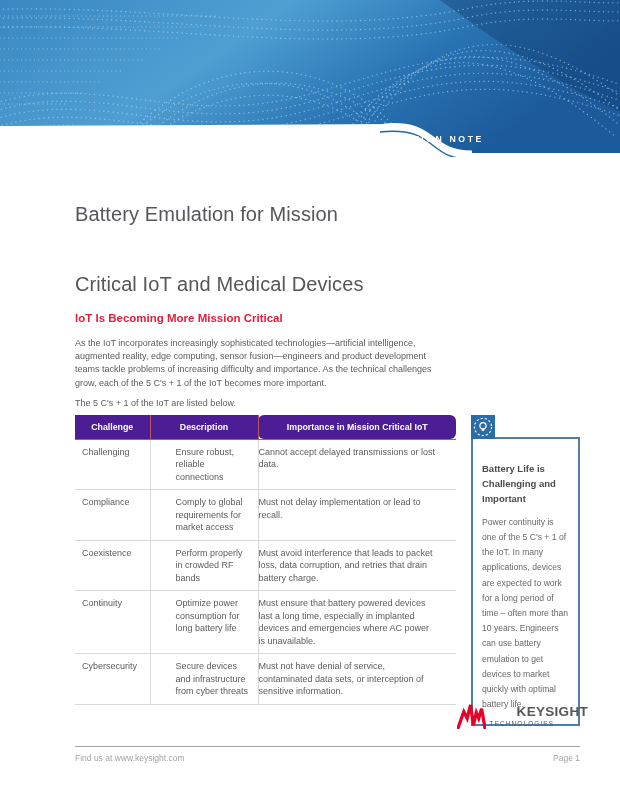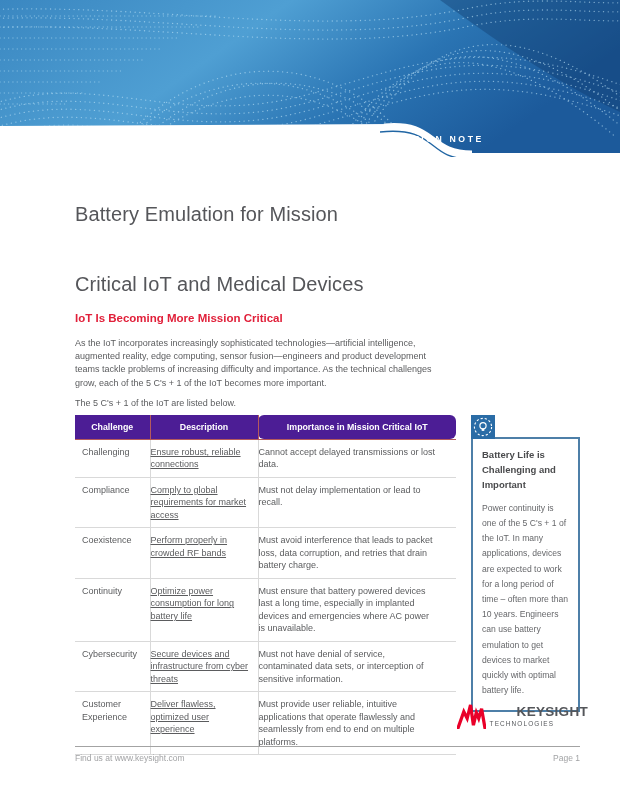--- a/index.html
+++ b/index.html
@@ -41,31 +41,31 @@
     background:#4c1d95; color:#ffffff;
     font-size:8.8px; font-weight:bold; text-align:center;
     padding:7px 3px; border:1px solid #b55a5c; border-top:none;
   }
   thead th:first-child { border-left:none; } thead th:last-child { border-right:none;border-radius:6px; }
   tbody td {
     border:1px solid #d9d9d9;
     font-size:9px; line-height:12.5px; color:#5b5c5e;
     vertical-align:top; padding:6px 8px 6px 7px;
   }
-  tbody td.cdesc { padding-left:0;text-decoration:underline; }
+  tbody td.cdesc { padding-left:25px; }
   tbody td.cimp  { padding-left:0; padding-right:18px; }
   tbody tr td:first-child { border-left:none; } tbody tr td:last-child { border-right:none; }
 
   
   .sidebar {
     position:relative;
     margin-left:15px; margin-top:22px;
     width:109px;
     border:2px solid #4d7fa8;
-    padding:8px 9px 12px 9px;
+    padding:22px 9px 12px 9px;
     background:#ffffff;
   }
   .callout-icon {
     position:absolute; top:-24px; left:-2px;
     width:24px; height:24px; background:#2a6ca6;
     display:flex; align-items:center; justify-content:center;
   }
   .sidebar h4 { font-size:9.5px; font-weight:bold; color:#4a4b4d; line-height:15px; margin-bottom:9px; }
   .sidebar p  { font-size:8.6px; color:#66676a; line-height:15.2px; }
 
@@ -190,25 +190,20 @@
           <tr>
             <td>Continuity</td>
             <td class="cdesc">Optimize power consumption for long battery life</td>
             <td class="cimp">Must ensure that battery powered devices last a long time, especially in implanted devices and emergencies where AC power is unavailable.</td>
           </tr>
           <tr>
             <td>Cybersecurity</td>
             <td class="cdesc">Secure devices and infrastructure from cyber threats</td>
             <td class="cimp">Must not have denial of service, contaminated data sets, or interception of sensitive information.</td>
           </tr>
-          <tr>
-            <td>Customer Experience</td>
-            <td class="cdesc">Deliver flawless, optimized user experience</td>
-            <td class="cimp">Must provide user reliable, intuitive applications that operate flawlessly and seamlessly from end to end on multiple platforms.</td>
-          </tr>
         </tbody>
       </table>
 
       <aside class="sidebar">
         <div class="callout-icon">
           <svg viewBox="0 0 24 24" width="24" height="24">
             <circle cx="12" cy="12" r="8.6" fill="none" stroke="#ffffff" stroke-width="1.1" stroke-dasharray="2.2 2"></circle>
             <circle cx="12" cy="10.8" r="3.1" fill="none" stroke="#ffffff" stroke-width="1.2"></circle>
             <path d="M10.7 13.8 h2.6 v2.1 h-2.6 z" fill="#ffffff"></path>
           </svg>

